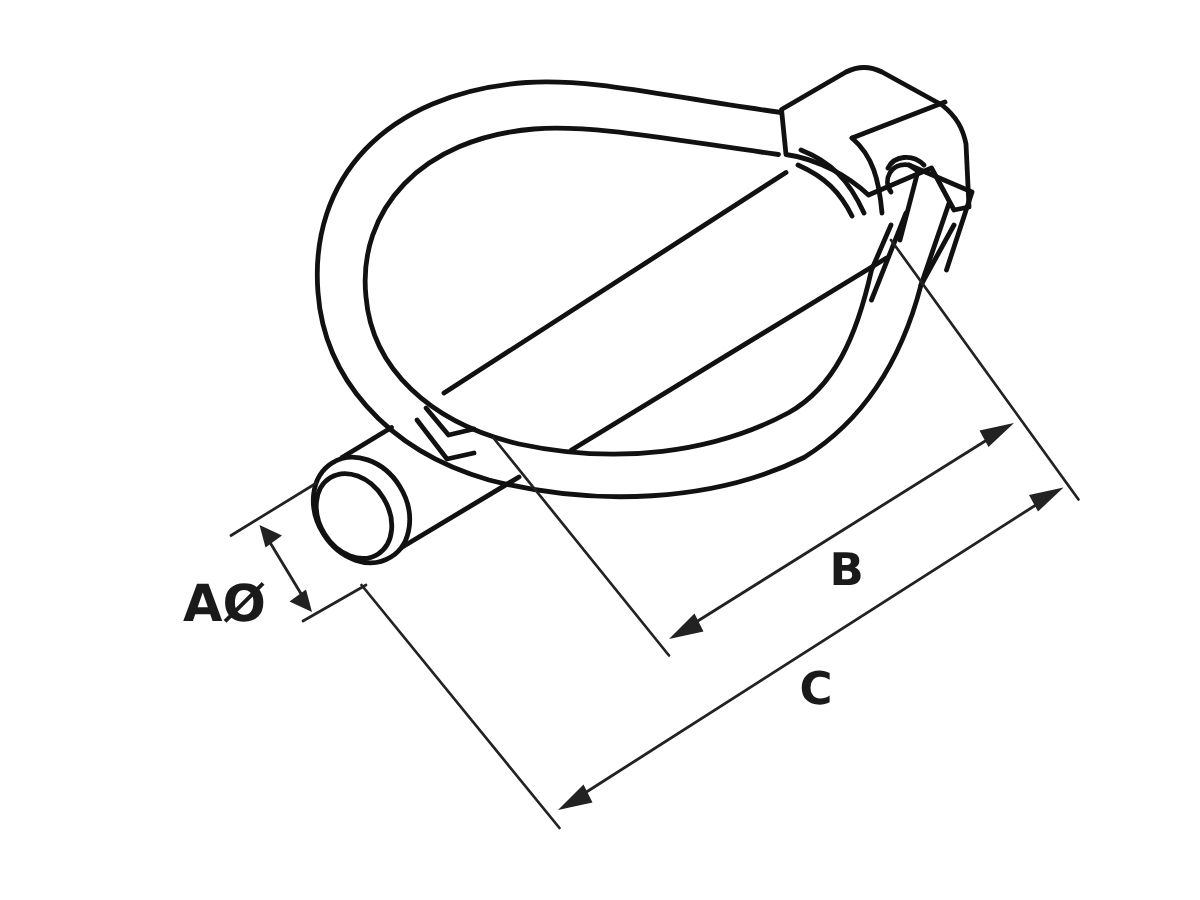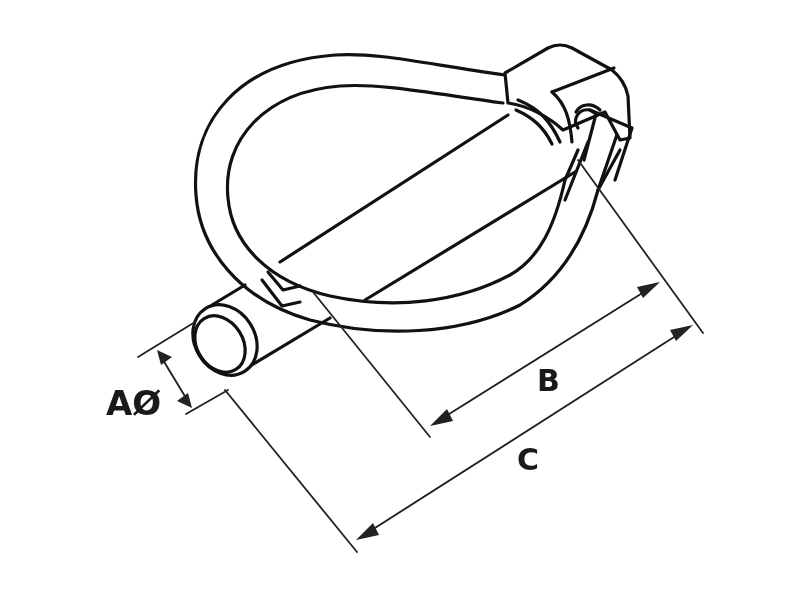--- a/index.html
+++ b/index.html
@@ -1,17 +1,17 @@
 <!DOCTYPE html>
 <html><head>
   <meta charset="utf-8">
   <style>
     html, body { margin: 0; padding: 0; background: #ffffff; }
     body { width: 800px; height: 600px; overflow: hidden; position: relative; }
-    .canvas { position: absolute; left: 0; top: 0; width: 706px; height: 600px; text-align: center; }
+    .canvas { position: absolute; left: 16px; top: 0; width: 706px; height: 600px; text-align: center; }
     svg { display: block; }
     .part { fill: none; stroke: #111111; stroke-width: 3.2; stroke-linecap: round; stroke-linejoin: round; }
     .part-fill { fill: #ffffff; stroke: #111111; stroke-width: 3.2; stroke-linejoin: round; }
     .thin { fill: none; stroke: #222222; stroke-width: 1.8; stroke-linecap: round; }
     .dim { fill: none; stroke: #222222; stroke-width: 1.9; stroke-linecap: round; }
     .arrow { fill: #222222; stroke: none; }
     .label { position: absolute; font-family: "DejaVu Sans", sans-serif; font-weight: bold; color: #1a1a1a; font-size: 34px; line-height: 1; }
   </style>
 </head>
 <body>

